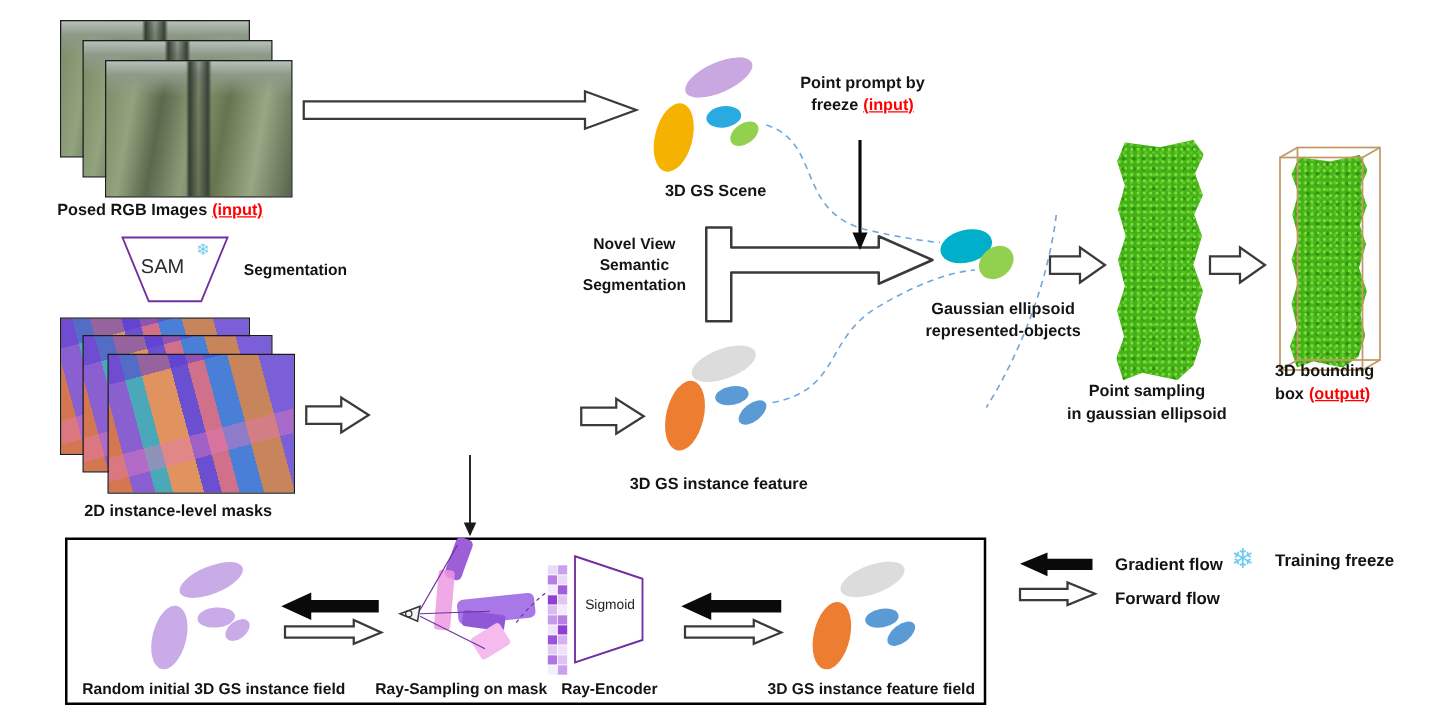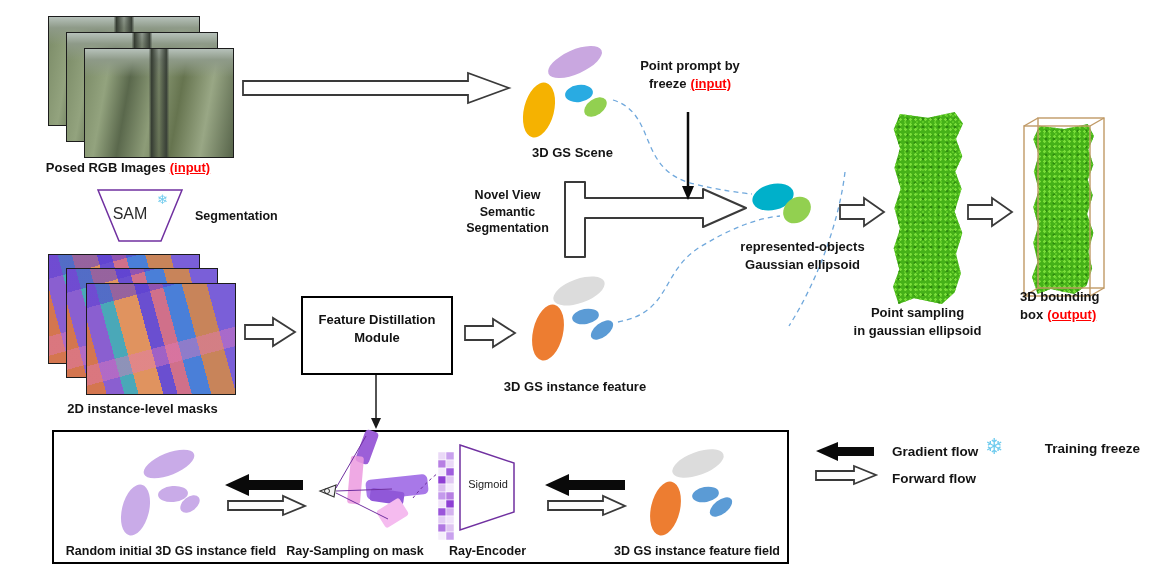--- a/index.html
+++ b/index.html
@@ -162,24 +162,20 @@
     <g fill="none" stroke="#C09A66" stroke-width="1.4">
       <rect x="1024" y="126" width="66" height="170"></rect>
       <rect x="1038" y="118" width="66" height="170"></rect>
       <line x1="1024" y1="126" x2="1038" y2="118"></line>
       <line x1="1090" y1="126" x2="1104" y2="118"></line>
       <line x1="1024" y1="296" x2="1038" y2="288"></line>
       <line x1="1090" y1="296" x2="1104" y2="288"></line>
     </g>
   </svg>
 
-  <div class="box-node" style="left:301px;top:296px;width:148px;height:62px;padding-top:13px;">
-    <span style="display:block;">Feature Distillation</span>
-    <span style="display:block;">Module</span>
-  </div>
 
   <div class="lbl" style="left:23px;top:160px;width:210px;font-size:13px;">
     <span>Posed RGB Images</span><span class="red">(input)</span>
   </div>
 
   <div class="abs" style="left:98px;top:205px;width:64px;text-align:center;font-size:16px;color:#2b2b2b;">SAM</div>
   <div class="snow" style="left:157px;top:192px;font-size:13px;">❄</div>
   <div class="lbl" style="left:195px;top:208px;width:110px;text-align:left;">Segmentation</div>
 
   <div class="lbl" style="left:35px;top:401px;width:215px;font-size:13px;">2D instance-level masks</div>
@@ -195,38 +191,38 @@
     <span style="display:block;">Novel View</span>
     <span style="display:block;">Semantic</span>
     <span style="display:block;">Segmentation</span>
   </div>
 
   <div class="lbl" style="left:495px;top:378px;width:160px;font-size:13px;line-height:17.5px;">
     <span style="display:block;">3D GS instance feature</span>
   </div>
 
   <div class="lbl" style="left:715px;top:238px;width:175px;font-size:13px;line-height:17.5px;">
+    <span style="display:block;">Gaussian ellipsoid</span>
     <span style="display:block;">represented-objects</span>
-    <span style="display:block;">Gaussian ellipsoid</span>
   </div>
 
   <div class="lbl" style="left:845px;top:304px;width:145px;font-size:13px;line-height:17.5px;">
     <span style="display:block;">Point sampling</span>
     <span style="display:block;">in gaussian ellipsoid</span>
   </div>
 
   <div class="lbl" style="left:1020px;top:288px;width:120px;font-size:13px;line-height:17.5px;text-align:left;">
     <span style="display:block;">3D bounding</span>
     <span style="display:block;"><span>box</span><span class="red">(output)</span></span>
   </div>
 
   <div class="lbl" style="left:55px;top:543px;width:232px;">Random initial 3D GS instance field</div>
-  <div class="lbl" style="left:286px;top:543px;width:138px;">Ray-Sampling on mask</div>
+  <div class="lbl" style="left:300px;top:543px;width:138px;">Ray-Sampling on mask</div>
   <div class="lbl" style="left:435px;top:543px;width:105px;">Ray-Encoder</div>
   <div class="abs" style="left:462px;top:478px;width:52px;text-align:center;font-size:11px;color:#222;">Sigmoid</div>
   <div class="lbl" style="left:613px;top:543px;width:168px;">3D GS instance feature field</div>
 
   <div class="lbl" style="left:892px;top:444px;width:110px;font-size:13.5px;text-align:left;">Gradient flow</div>
   <div class="lbl" style="left:892px;top:471px;width:110px;font-size:13.5px;text-align:left;">Forward flow</div>
   <div class="snow" style="left:985px;top:434px;font-size:22px;">❄</div>
-  <div class="lbl" style="left:1020px;top:441px;width:120px;font-size:13.5px;text-align:right;">Training freeze</div>
+  <div class="lbl" style="left:1020px;top:441px;width:120px;font-size:13.5px;text-align:left;">Training freeze</div>
 
 </div>
 
 </body></html>

